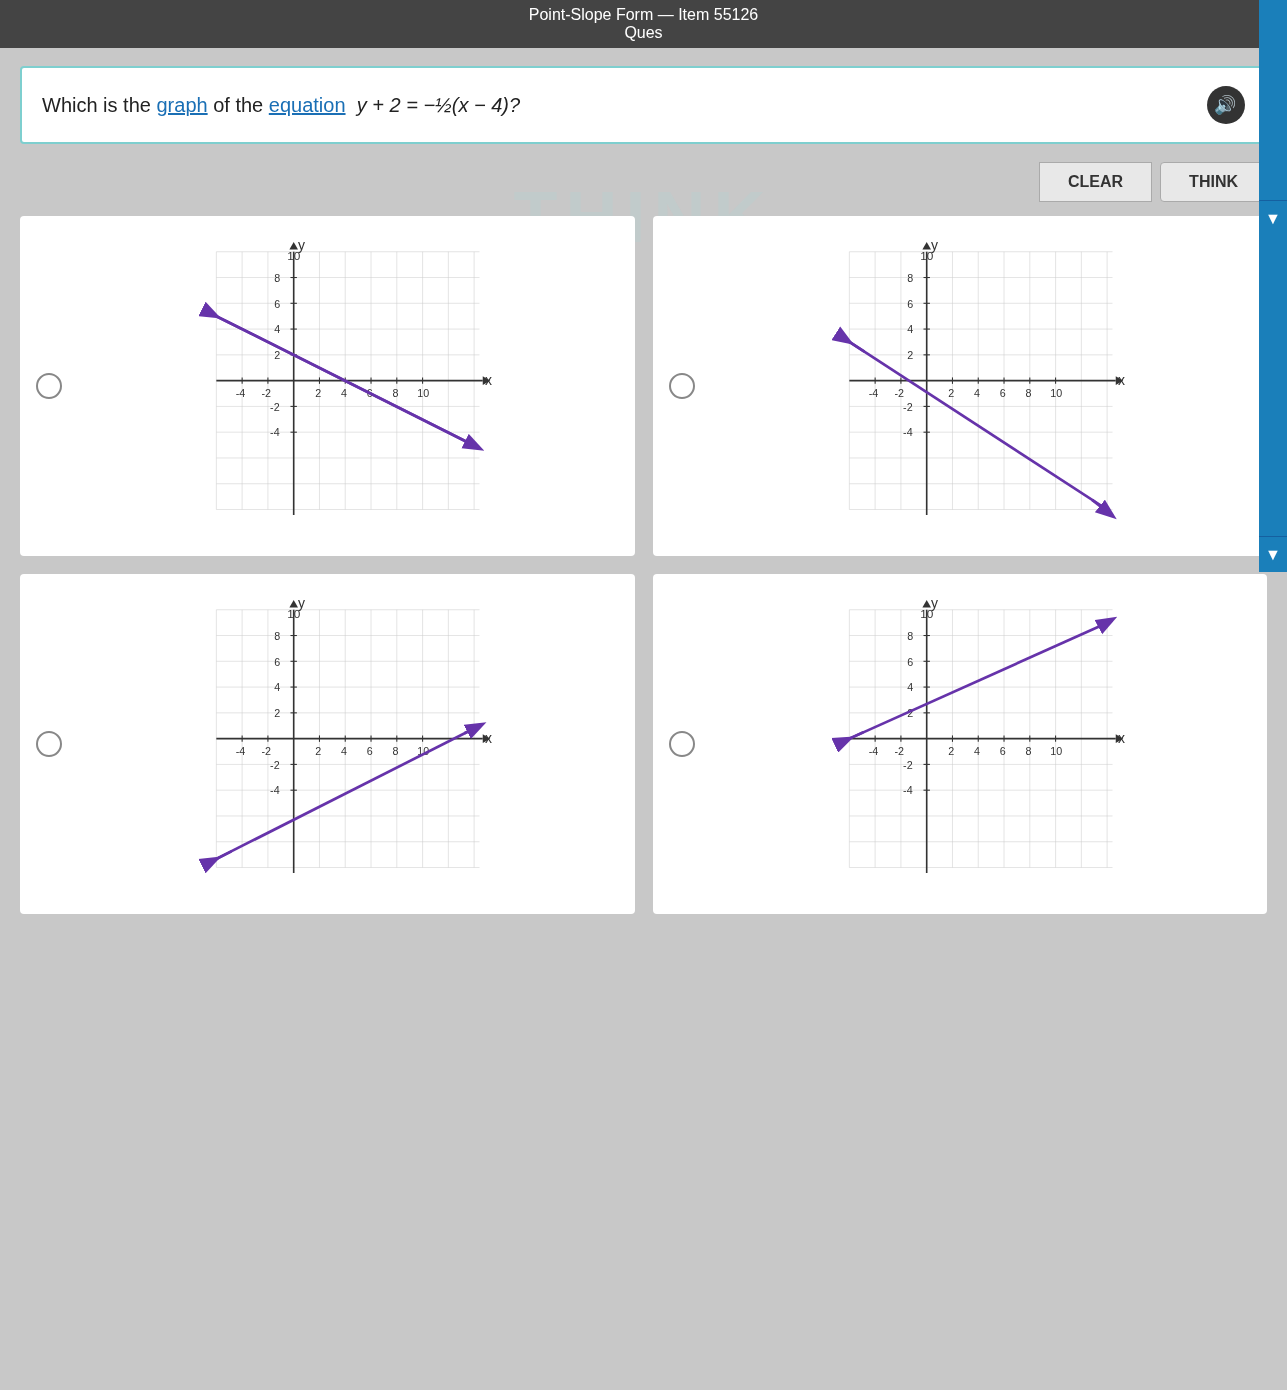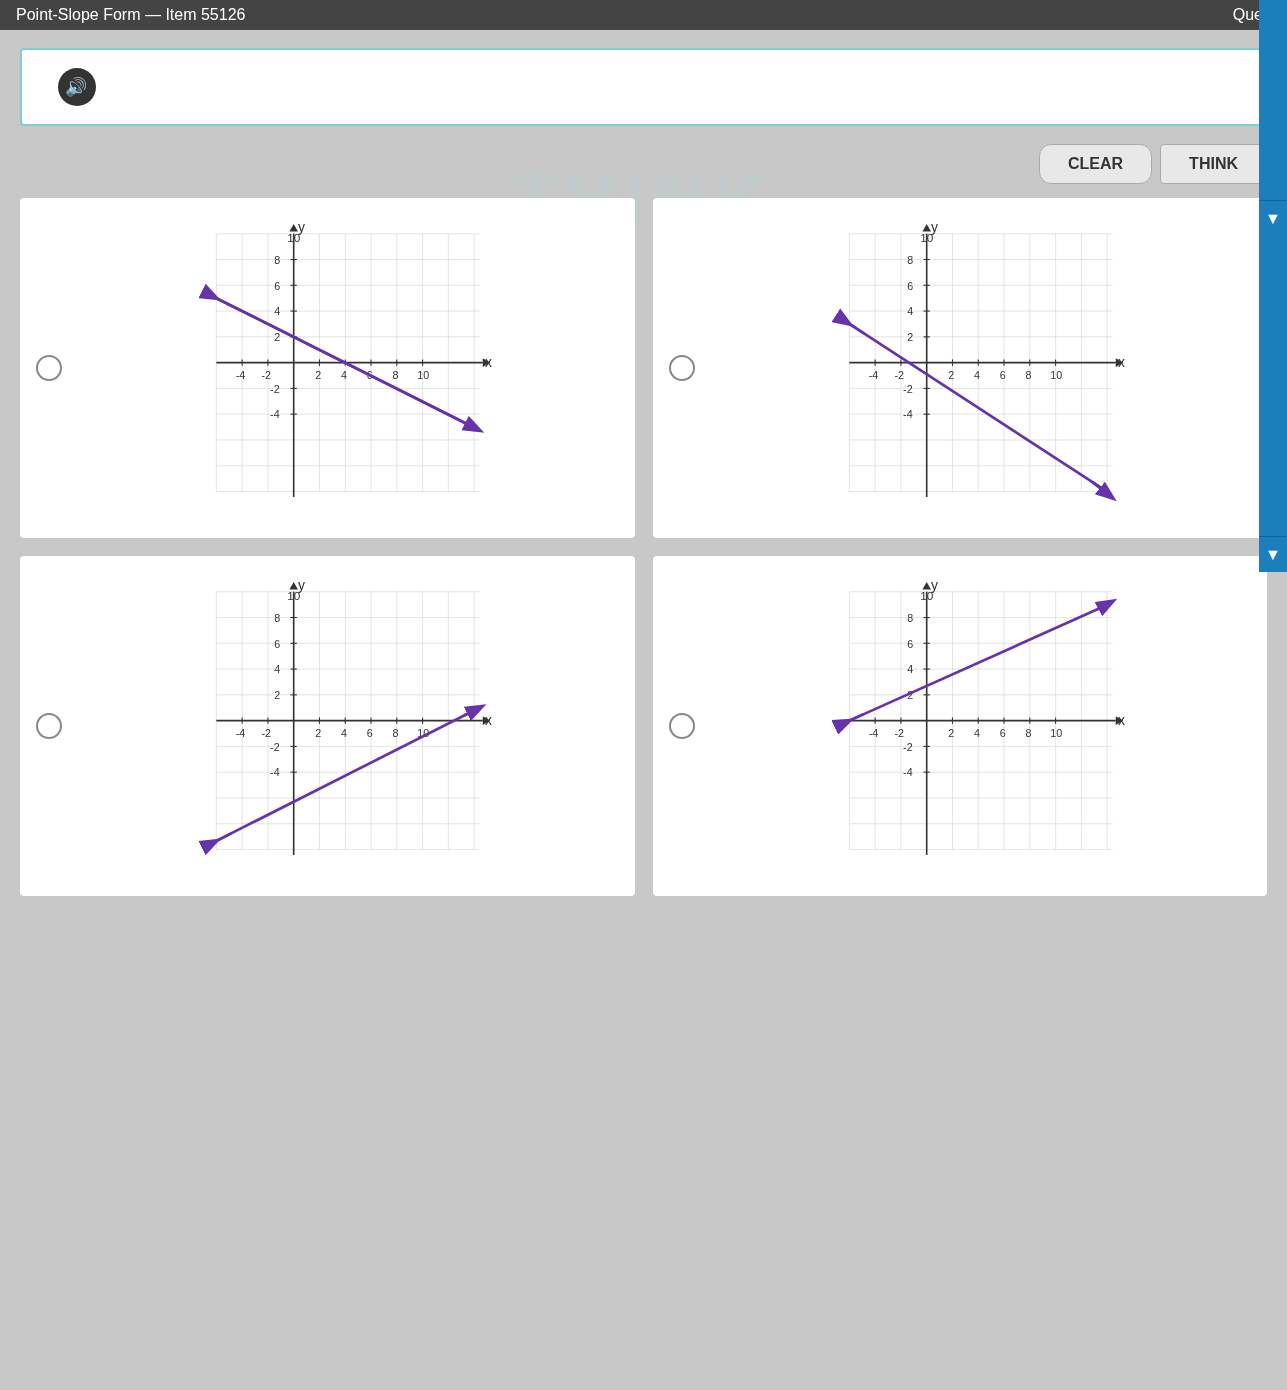--- a/index.html
+++ b/index.html
@@ -11,20 +11,21 @@
       overflow-x: hidden;
     }
     .header-bar {
       background: #444;
       color: white;
       font-size: 16px;
       padding: 6px 16px;
       display: flex;
       justify-content: space-between;
       align-items: center;
+      flex-direction: column;
     }
     .main-content {
       padding: 18px 20px 20px 20px;
       background: #c8c8c8;
       min-height: 1360px;
       position: relative;
     }
     .question-box {
       background: white;
       border: 2px solid #7ecfcf;
@@ -76,21 +77,21 @@
       display: flex;
       justify-content: flex-end;
       align-items: center;
       margin-bottom: 14px;
       position: relative;
       z-index: 2;
     }
     .btn-clear {
       background: #e8e8e8;
       border: 1.5px solid #aaa;
-      border-radius: 12px;
+      border-radius: 0;
       padding: 10px 28px;
       font-size: 16px;
       font-weight: bold;
       cursor: pointer;
       margin-right: 8px;
       color: #333;
     }
     .btn-check {
       background: #e8e8e8;
       border: 1.5px solid #aaa;
@@ -152,20 +153,26 @@
 <div class="header-bar">
   <span>Point-Slope Form — Item 55126</span>
   <span>Ques</span>
 </div>
 
 <div class="main-content">
 
   <div class="think-banner">THINK</div>
 
   <div class="question-box">
+    <span class="question-text">
+      Which is the <a href="#">graph</a> of the <a href="#">equation</a>
+      <span style="font-style:italic;">
+        &nbsp;y + 2 = −½(x − 4)?
+      </span>
+    </span>
     <button class="audio-btn">
       <span>🔊</span>
     </button>
   </div>
 
   <div class="toolbar-row">
     <button class="btn-clear">CLEAR</button>
     <button class="btn-check">THINK</button>
   </div>
 

